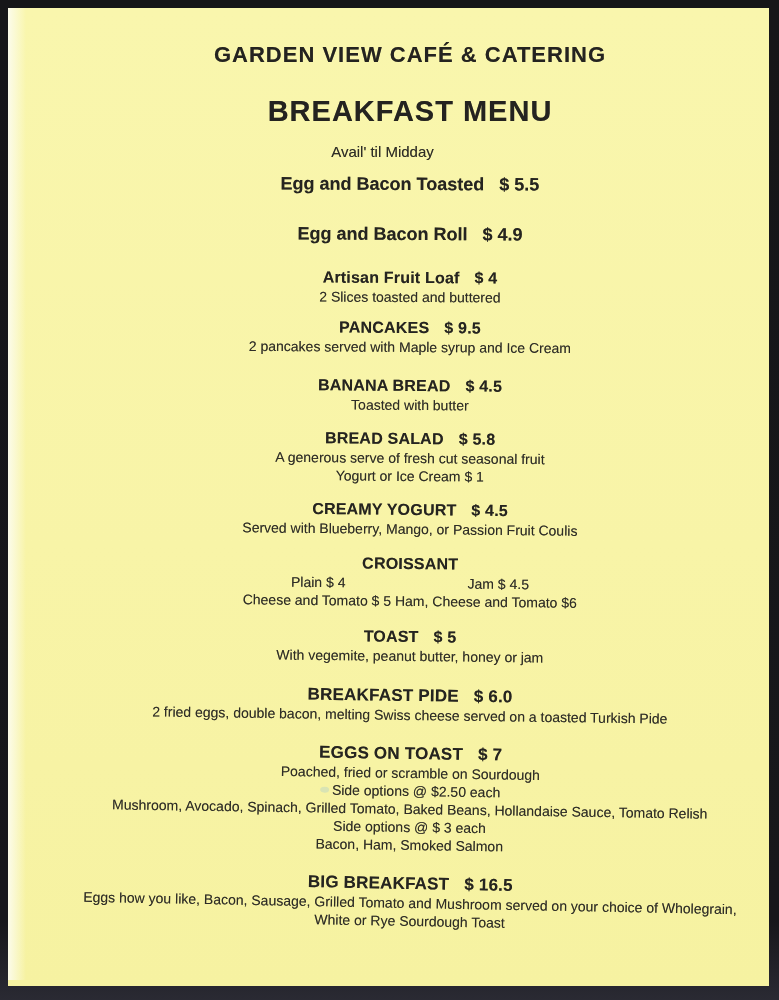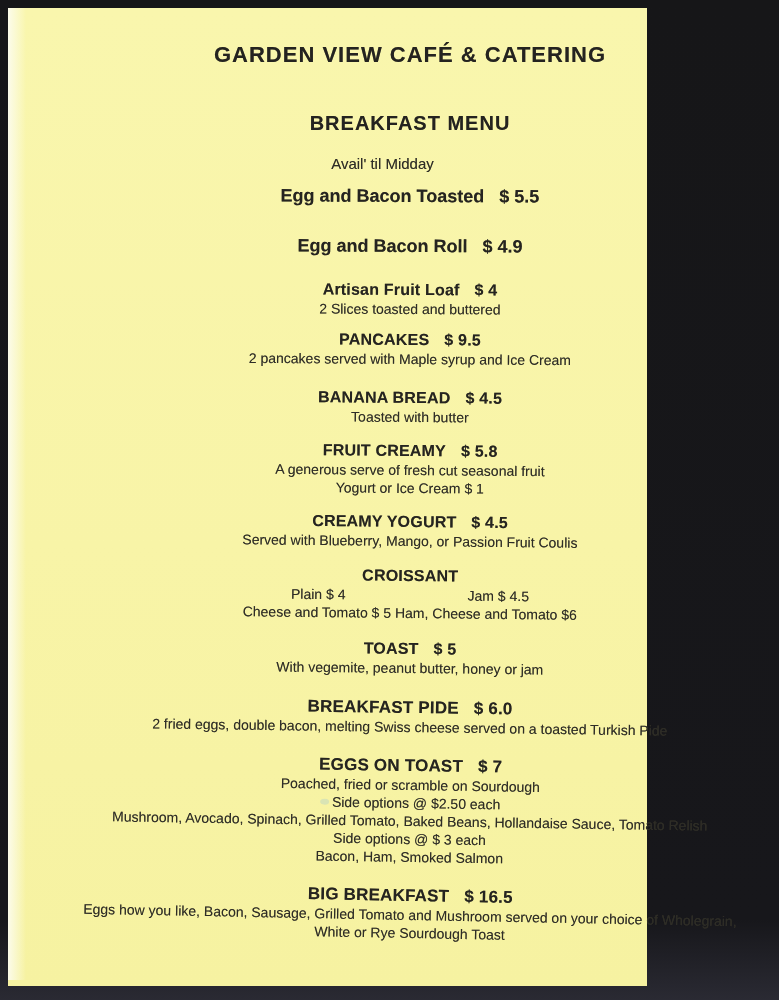--- a/index.html
+++ b/index.html
@@ -10,21 +10,21 @@
     overflow: hidden;
     font-family: "Liberation Sans", "DejaVu Sans", sans-serif;
   }
   .scan-bg {
     position: absolute; inset: 0;
     background: linear-gradient(180deg, #161618 0%, #17171b 92%, #2a2a33 100%);
   }
   .paper {
     position: absolute;
     left: 8px; top: 8px;
-    width: 639px; height: 978px;
+    width: 761px; height: 978px;
     background: linear-gradient(180deg, #f9f6ad 0%, #f8f4a7 55%, #f6f2a1 100%);
     color: #2e2d27;
   }
   .paper::before {
     content: "";
     position: absolute; left: 0; top: 0; bottom: 6px; width: 18px;
     background: linear-gradient(90deg, rgba(252,252,238,0.95), rgba(252,252,238,0));
     pointer-events: none;
   }
   .content {
@@ -37,22 +37,22 @@
   }
   .cafe-name {
     font-size: 22px; font-weight: bold; letter-spacing: 1px;
     line-height: 27px; color: #242320;
   }
   .address {
     margin-top: 26px;
     font-size: 15px; line-height: 19px; letter-spacing: 0.3px;
   }
   .menu-title {
-    margin-top: 40px;
-    font-size: 20px; font-weight: bold; letter-spacing: 1px;
+    margin-top: 28px;
+    font-size: 29px; font-weight: bold; letter-spacing: 1px;
     line-height: 30px; color: #242320;
   }
   .avail {
     margin-top: 16px;
     padding-right: 55px;
     text-align: center;
     font-size: 15px; line-height: 19px;
   }
   .menu-item { transform: rotate(var(--r, 0deg)); }
   .item-head { font-weight: bold; color: #252420; }
@@ -113,21 +113,21 @@
 
     <div class="menu-item sm" style="--r:0.45deg; margin-top:20px;">
       <div class="item-head">
         <span>BANANA BREAD</span><span class="price">$ 4.5</span>
       </div>
       <div class="line">Toasted with butter</div>
     </div>
 
     <div class="menu-item sm" style="--r:0.5deg; margin-top:15px;">
       <div class="item-head">
-        <span>FRUIT CREAMY</span><span class="price">$ 5.8</span>
+        <span>BREAD SALAD</span><span class="price">$ 5.8</span>
       </div>
       <div class="line">A generous serve of fresh cut seasonal fruit</div>
       <div class="line">Yogurt or Ice Cream $ 1</div>
     </div>
 
     <div class="menu-item sm" style="--r:0.6deg; margin-top:15px;">
       <div class="item-head">
         <span>CREAMY YOGURT</span><span class="price">$ 4.5</span>
       </div>
       <div class="line">Served with Blueberry, Mango, or Passion Fruit Coulis</div>

